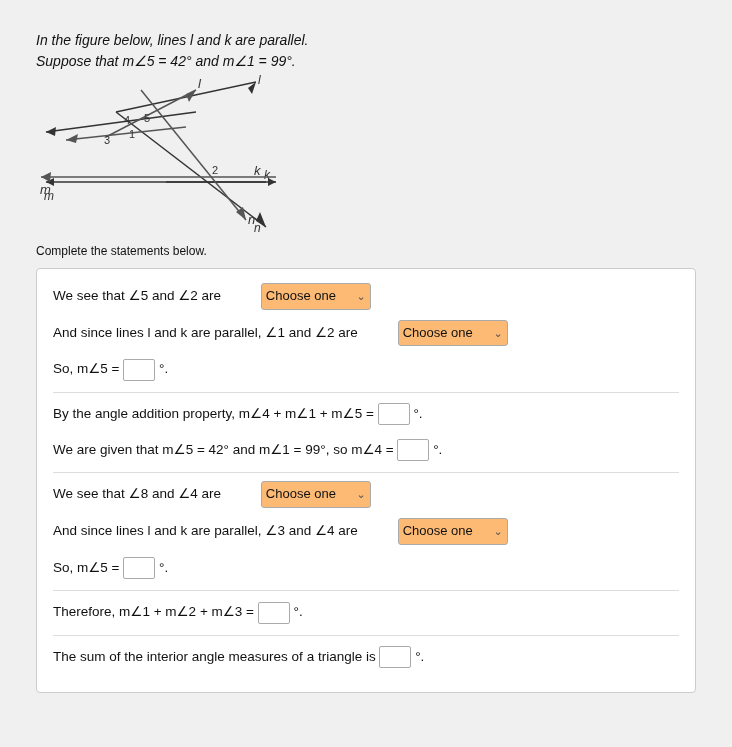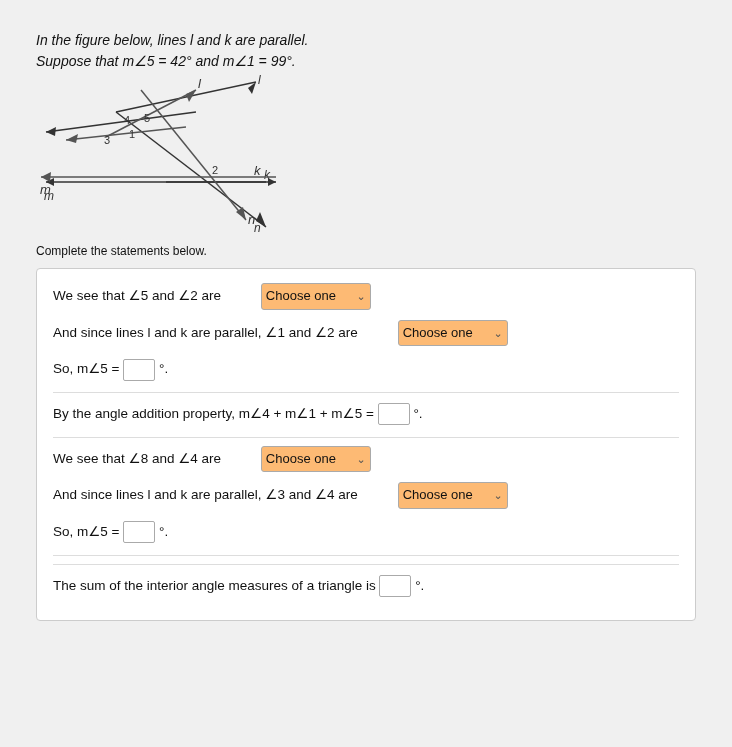--- a/index.html
+++ b/index.html
@@ -180,20 +180,25 @@
       <span>°.</span>
     </div>
 
     <hr class="divider">
 
     <div class="section">
       <span>By the angle addition property, m∠4 + m∠1 + m∠5 =</span>
       <input class="input-box" type="text" value="" style="">
       <span>°.</span>
     </div>
+    <div class="section">
+      <span>We are given that m∠5 = 42° and m∠1 = 99°, so m∠4 =</span>
+      <input class="input-box" type="text" value="" style="">
+      <span>°.</span>
+    </div>
 
     <hr class="divider">
 
     <div class="section">
       <span>We see that ∠8 and ∠4 are</span>
       <span class="dropdown">
         <span>Choose one</span>
         <span class="chevron">⌄</span>
       </span>
     </div>
@@ -205,20 +210,25 @@
       </span>
     </div>
     <div class="section">
       <span>So, m∠5 =</span>
       <input class="input-box" type="text" value="" style="">
       <span>°.</span>
     </div>
 
     <hr class="divider">
 
+    <div class="section">
+      <span>Therefore, m∠1 + m∠2 + m∠3 =</span>
+      <input class="input-box" type="text" value="" style="">
+      <span>°.</span>
+    </div>
 
     <hr class="divider">
 
     <div class="section">
       <span>The sum of the interior angle measures of a triangle is</span>
       <input class="input-box" type="text" value="" style="">
       <span>°.</span>
     </div>
 
   </div>

